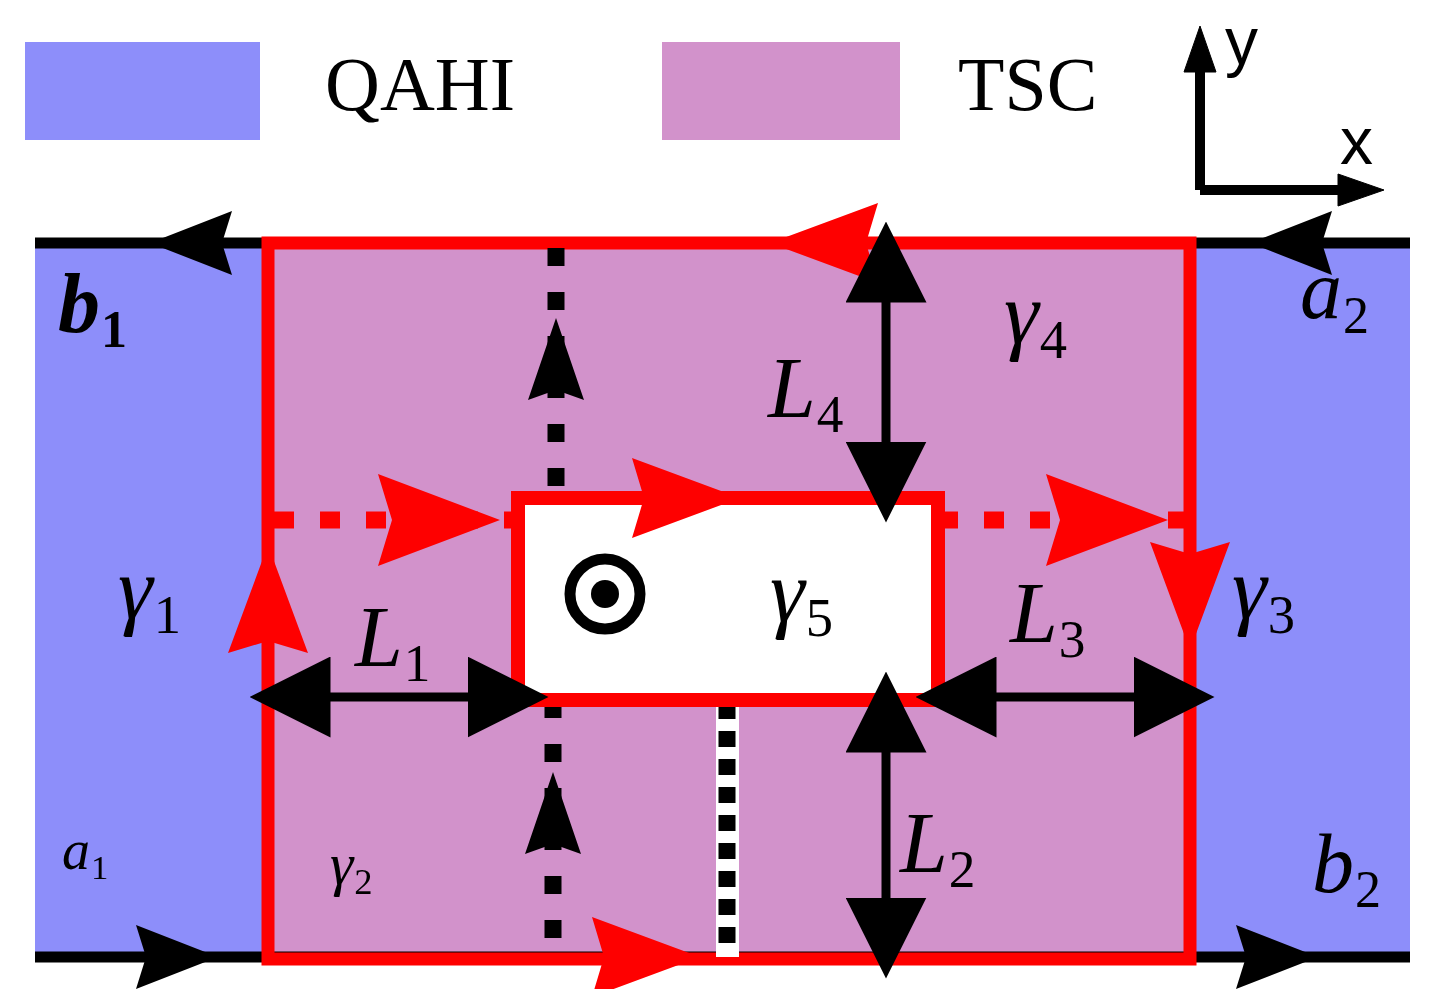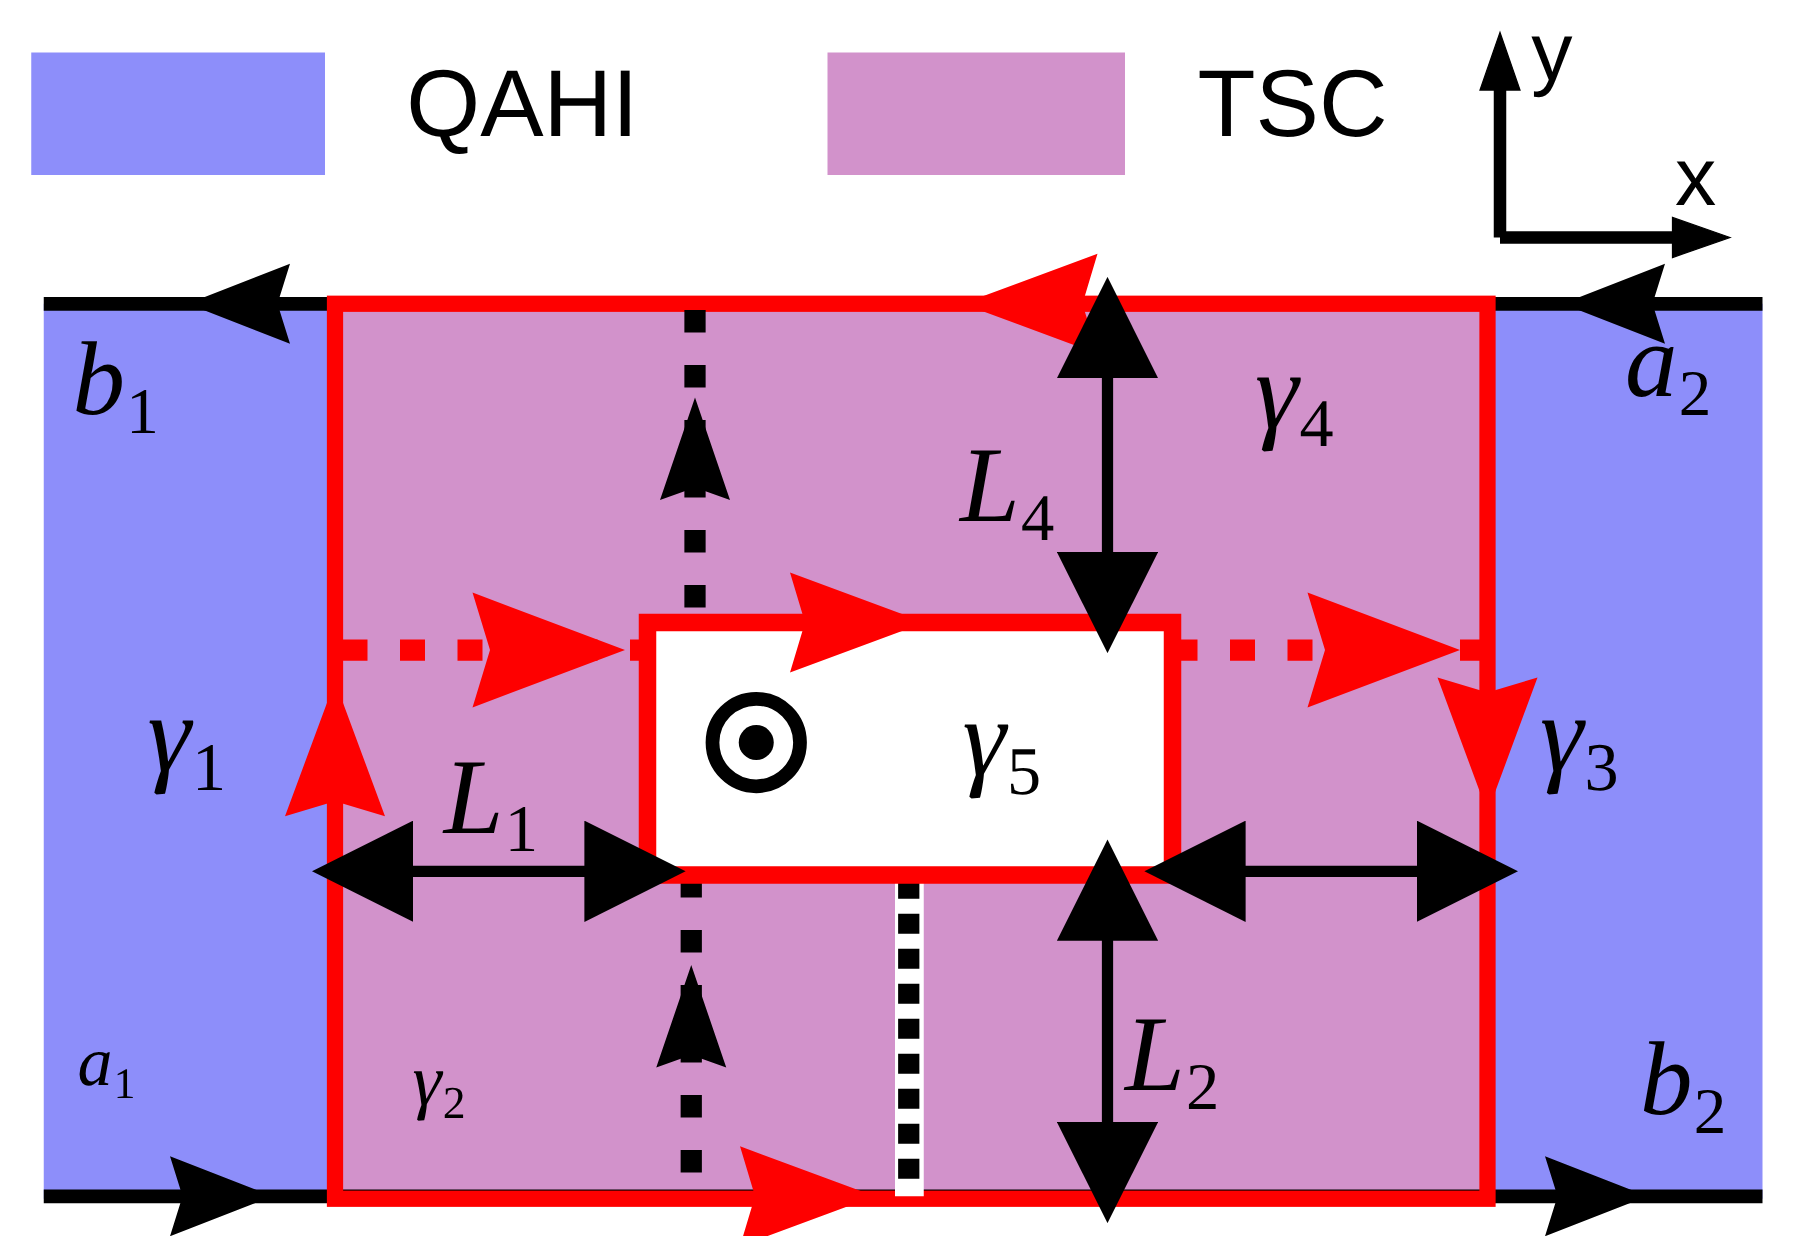--- a/index.html
+++ b/index.html
@@ -4,21 +4,21 @@
 <style>
   html,body{margin:0;padding:0;background:#ffffff;}
   body{width:1440px;height:989px;overflow:hidden;
        font-family:"Liberation Serif", serif;}
   #stage{position:relative;width:1440px;height:989px;background:#ffffff;}
   svg.layer{position:absolute;left:0;top:0;width:1440px;height:989px;}
   .lbl{position:absolute;color:#000;white-space:nowrap;
        font-family:"Liberation Serif", serif;font-style:italic;line-height:1;}
   .sub{font-size:0.62em;font-style:normal;vertical-align:-0.28em;padding-left:1px;}
   .legend-txt{position:absolute;color:#000;white-space:nowrap;
-       font-family:Liberation Sans, sans-serif;font-style:normal;
+       font-family:Liberation Serif, serif;font-style:normal;
        font-size:76px;line-height:1;}
   .swatch{position:absolute;}
   .axis-lbl{position:absolute;color:#000;white-space:nowrap;
        font-family:"Liberation Sans", sans-serif;font-size:66px;line-height:1;}
 </style>
 </head>
 <body>
 
 <div id="stage">
 
@@ -107,21 +107,21 @@
 
     <g>
       <line x1="886" y1="262" x2="886" y2="482" stroke="#000" stroke-width="9" marker-start="url(#blkL)" marker-end="url(#blkR)"></line>
     </g>
 
     <g>
       <line x1="886" y1="712" x2="886" y2="938" stroke="#000" stroke-width="9" marker-start="url(#blkL)" marker-end="url(#blkR)"></line>
     </g>
   </svg>
 
-  <div class="lbl" style="left:58px;top:262px;font-size:84px;">
+  <div class="lbl" style="left:58px;top:262px;font-size:84px;font-weight:bold;">
     <span>b</span><span class="sub">1</span>
   </div>
   <div class="lbl" style="left:1300px;top:248px;font-size:84px;">
     <span>a</span><span class="sub">2</span>
   </div>
   <div class="lbl" style="left:62px;top:822px;font-size:56px;">
     <span>a</span><span class="sub">1</span>
   </div>
   <div class="lbl" style="left:1300px;top:822px;font-size:84px;margin-left:12px;">
     <span>b</span><span class="sub">2</span>
@@ -142,17 +142,20 @@
   <div class="lbl" style="left:770px;top:548px;font-size:88px;">
     <span>γ</span><span class="sub">5</span>
   </div>
 
   <div class="lbl" style="left:355px;top:594px;font-size:86px;">
     <span>L</span><span class="sub">1</span>
   </div>
   <div class="lbl" style="left:900px;top:800px;font-size:86px;">
     <span>L</span><span class="sub">2</span>
   </div>
+  <div class="lbl" style="left:1010px;top:570px;font-size:86px;">
+    <span>L</span><span class="sub">3</span>
+  </div>
   <div class="lbl" style="left:768px;top:345px;font-size:86px;">
     <span>L</span><span class="sub">4</span>
   </div>
 
 </div>
 
 </body></html>

